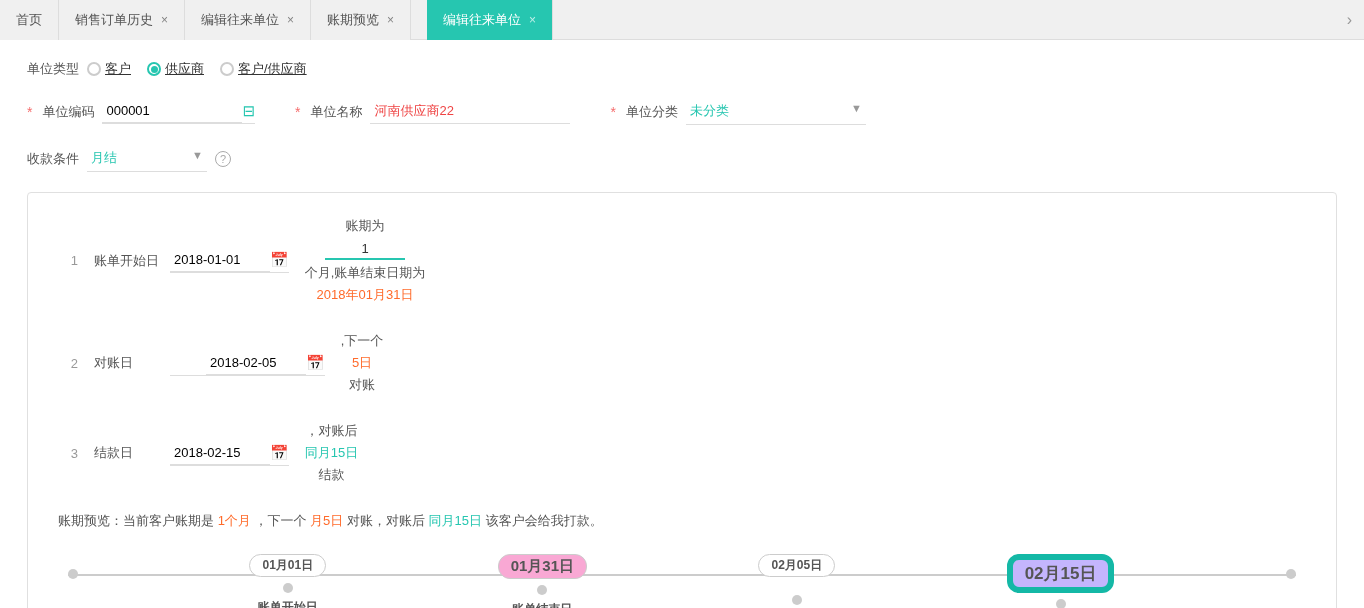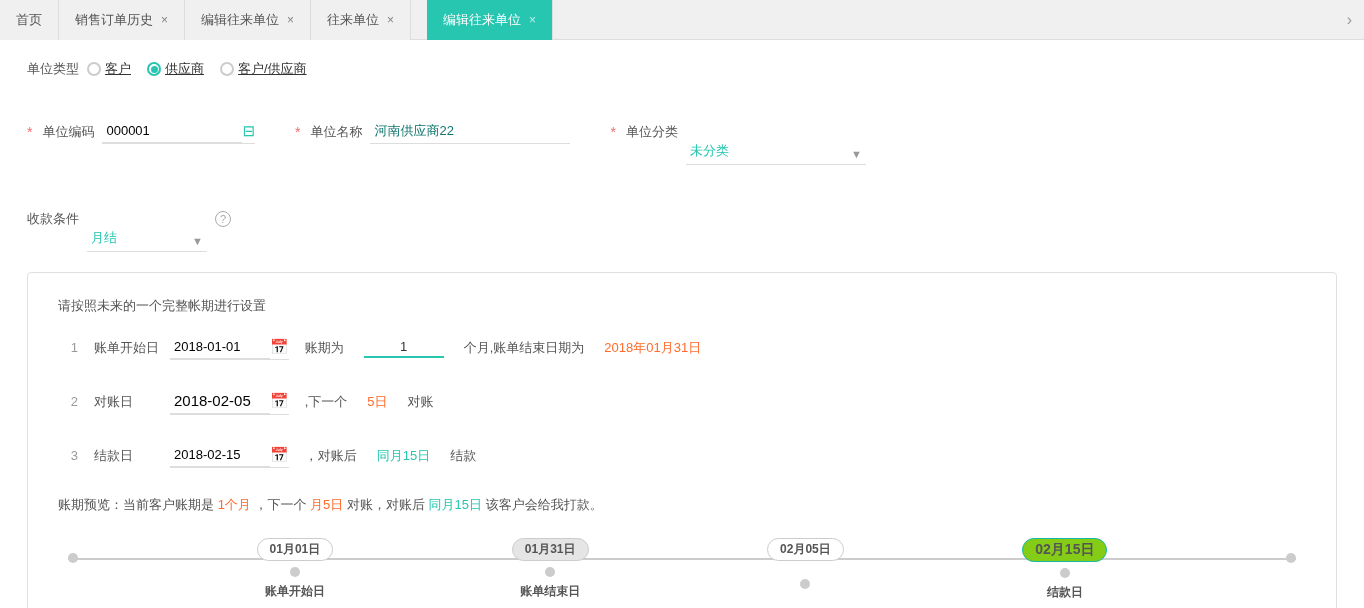--- a/index.html
+++ b/index.html
@@ -107,21 +107,21 @@
       background: #26c6b0;
     }
 
     
     .input-field {
       border: none;
       border-bottom: 1px solid #ddd;
       outline: none;
       padding: 4px 4px;
       font-size: 13px;
-      color: #0f766e;
+      color: #ef4444;
       background: transparent;
       width: 160px;
     }
     .input-with-icon {
       display: flex;
       align-items: center;
       border-bottom: 1px solid #ddd;
     }
     .input-with-icon input {
       border: none;
@@ -133,27 +133,26 @@
     }
     .cal-icon {
       color: #26c6b0;
       font-size: 15px;
       cursor: pointer;
     }
 
     
     .select-field {
       display: flex;
-      align-items: flex-end;
+      align-items: flex-start;
       border-bottom: 1px solid #ddd;
       cursor: pointer;
       gap: 20px;
       min-width: 120px;
       padding: 4px 4px;
-      margin-top: 40px;
     }
     .select-value {
       color: #26c6b0;
       font-size: 13px;
     }
     .chevron-icon {
       color: #999;
       font-size: 11px;
     }
 
@@ -201,21 +200,22 @@
       color: #555;
       font-size: 13px;
       white-space: nowrap;
       width: 60px;
     }
     .row-desc {
       font-size: 13px;
       color: #555;
       display: flex;
       align-items: center;
-      gap: 20px;
+      gap: 4px;
+      flex-direction: column;
     }
     .highlight-orange {
       color: #ff6b2b;
     }
     .highlight-teal {
       color: #26c6b0;
       text-align: right;
     }
     .inline-input {
       border: none;
@@ -245,21 +245,21 @@
   </div>
   <div class="tab-item">
     <span>销售订单历史</span>
     <span class="close-btn">×</span>
   </div>
   <div class="tab-item">
     <span>编辑往来单位</span>
     <span class="close-btn">×</span>
   </div>
   <div class="tab-item">
-    <span>往来单位</span>
+    <span>账期预览</span>
     <span class="close-btn">×</span>
   </div>
   <div class="tab-item active">
     <span>编辑往来单位</span>
     <span class="close-btn">×</span>
   </div>
   <div class="tab-expand">›</div>
 </div>
 
 <div class="content">
@@ -315,42 +315,41 @@
       <div class="select-field" style="min-width:120px;">
         <span class="select-value">月结</span>
         <span style="flex:1;min-width:20px;"></span>
         <span class="chevron-icon">▼</span>
       </div>
       <div class="help-icon">?</div>
     </div>
   </div>
 
   <div class="card">
-    <div class="card-title">请按照未来的一个完整帐期进行设置</div>
 
     <div class="config-row">
       <span class="row-num">1</span>
       <span class="row-label">账单开始日</span>
       <div class="input-with-icon">
         <input type="text" style="border-top: none; border-right: none; border-left: none; border-image: initial; outline: none; font-size: 13px; padding: 4px; background: transparent; width: 100px; border-bottom: 1px solid rgb(221, 221, 221);" value="2018-01-01">
         <span class="cal-icon">📅</span>
       </div>
       <div class="row-desc">
         <span>账期为</span>
         <input type="text" class="inline-input" value="1" style="">
         <span>个月,账单结束日期为</span>
         <span class="highlight-orange">2018年01月31日</span>
       </div>
     </div>
 
     <div class="config-row">
       <span class="row-num">2</span>
       <span class="row-label">对账日</span>
       <div class="input-with-icon">
-        <input type="text" style="border-top: none; border-right: none; border-left: none; border-image: initial; outline: none; font-size: 15px; padding: 4px; background: transparent; width: 100px; border-bottom: 1px solid rgb(221, 221, 221);" value="2018-02-05">
+        <input type="text" style="border-top: none; border-right: none; border-left: none; border-image: initial; outline: none; font-size: 13px; padding: 4px; background: transparent; width: 100px; border-bottom: 1px solid rgb(221, 221, 221); margin-left: 36px;" value="2018-02-05">
         <span class="cal-icon">📅</span>
       </div>
       <div class="row-desc">
         <span>,下一个</span>
         <span class="highlight-orange">5日</span>
         <span>对账</span>
       </div>
     </div>
 
     <div class="config-row">
@@ -385,33 +384,33 @@
           <div style="width:10px;height:10px;border-radius:50%;background:#ccc;margin-top:15px;"></div>
         </div>
 
         <div style="display:flex;flex-direction:column;align-items:center;gap:6px;">
           <div style="background:#fff;border:1px solid #ccc;border-radius:12px;padding:2px 12px;font-size:12px;color:#555;">01月01日</div>
           <div style="width:10px;height:10px;border-radius:50%;background:#ccc;"></div>
           <div style="font-size:12px;color:#555;">账单开始日</div>
         </div>
 
         <div style="display:flex;flex-direction:column;align-items:center;gap:6px;">
-          <div style="background:#e5e5e5;border:1px solid #ccc;border-radius:12px;padding:2px 12px;font-size:12px;color:#555;">01月31日</div>
+          <div style="background:#f9a8d4;border:1px solid #ccc;border-radius:12px;padding:2px 12px;font-size:15px;color:#555;">01月31日</div>
           <div style="width:10px;height:10px;border-radius:50%;background:#ccc;"></div>
           <div style="font-size:12px;color:#555;">账单结束日</div>
         </div>
 
         <div style="display:flex;flex-direction:column;align-items:center;gap:18px;">
           <div style="background:#fff;border:1px solid #ccc;border-radius:12px;padding:2px 12px;font-size:12px;color:#555;">02月05日</div>
           <div style="width:10px;height:10px;border-radius:50%;background:#ccc;"></div>
           <div style="font-size:12px;color:#555;">对账日</div>
         </div>
 
         <div style="display:flex;flex-direction:column;align-items:center;gap:6px;">
-          <div style="background:#84cc16;border:1px solid #14b8a6;border-radius:12px;padding:2px 12px;font-size:14px;color:#555;">02月15日</div>
+          <div style="background:#c4b5fd;border:6px solid #14b8a6;border-radius:12px;padding:2px 12px;font-size:17px;color:#555;">02月15日</div>
           <div style="width:10px;height:10px;border-radius:50%;background:#ccc;"></div>
           <div style="font-size:12px;color:#555;">结款日</div>
         </div>
 
         <div style="display:flex;flex-direction:column;align-items:center;gap:6px;">
           <div style="width:10px;height:10px;border-radius:50%;background:#ccc;margin-top:15px;"></div>
         </div>
 
       </div>
     </div>

